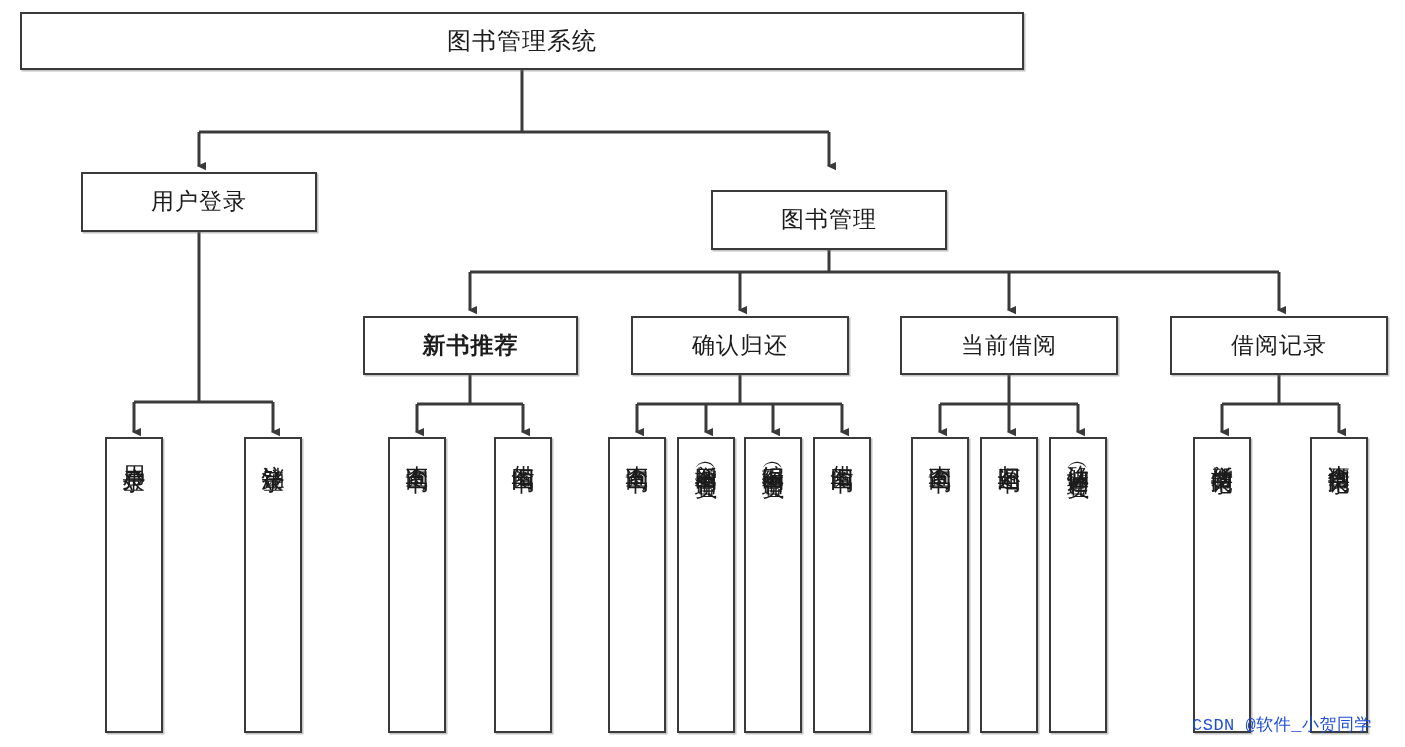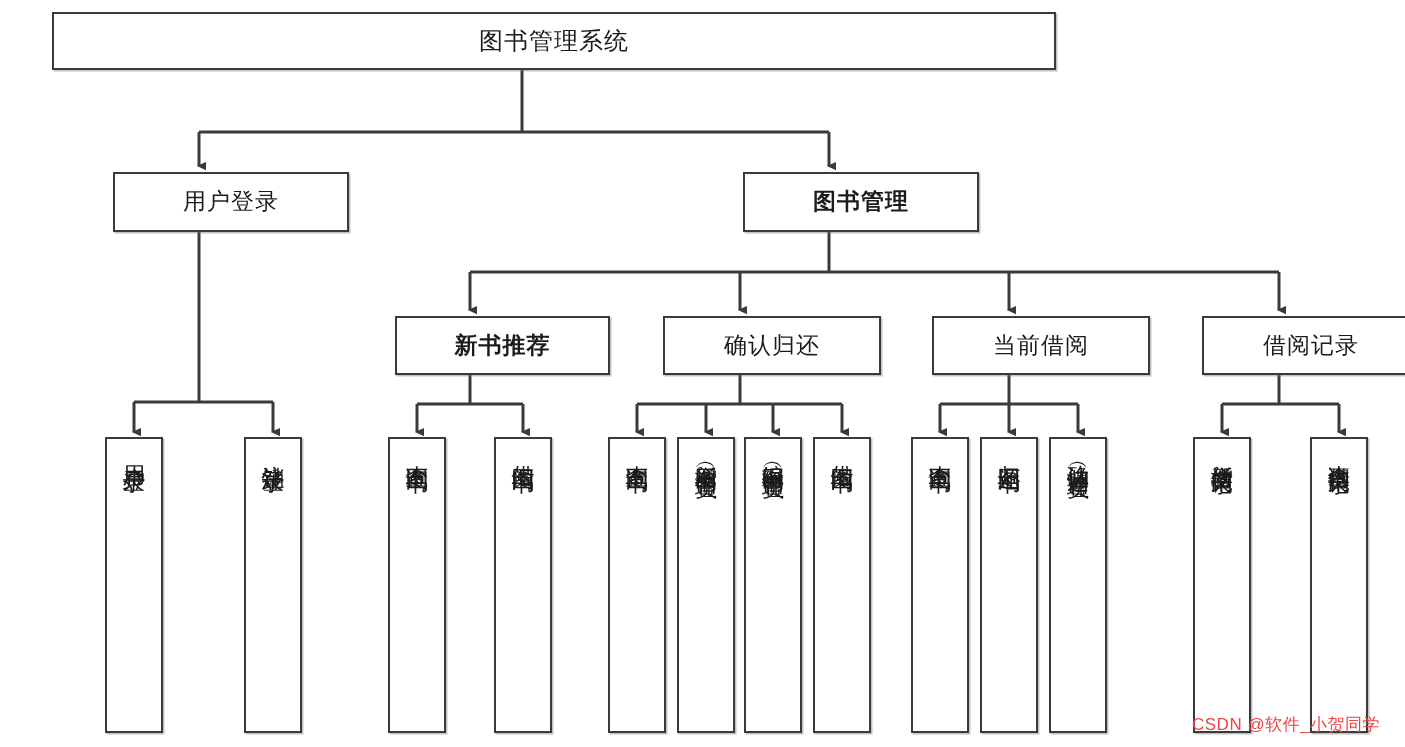--- a/index.html
+++ b/index.html
@@ -33,21 +33,20 @@
     display: flex;
     align-items: center;
     justify-content: center;
     color: #1b1b1b;
     box-shadow: 1.5px 1.5px 0 rgba(120,120,120,0.45);
   }
   .node.horiz {
     font-size: 23px;
     letter-spacing: 1px;
     line-height: 1.2;
-    margin-left: 32px;
   }
   .node.root {
     font-size: 24px;
   }
   .node.leaf {
     align-items: flex-start;
     justify-content: center;
     padding-top: 8px;
   }
   .vtext {
@@ -60,24 +59,24 @@
     color: #1b1b1b;
   }
   .leaf.tall .vtext {
     font-size: 22px;
   }
   #watermark {
     position: absolute;
     left: 1192px;
     top: 713px;
     font-size: 17px;
-    color: #ef4444;
+    color: #1d4ed8;
     letter-spacing: 0.5px;
     white-space: nowrap;
-    font-family: Liberation Sans, sans-serif;
+    font-family: Liberation Mono, monospace;
   }
 </style>
 </head>
 <body>
 
 <div id="canvas">
 
   <svg class="wires" viewBox="0 0 1405 747">
     <defs>
       <marker id="arrow" markerWidth="10" markerHeight="10" refX="4.6" refY="7.4" orient="auto" markerUnits="userSpaceOnUse">
@@ -131,21 +130,21 @@
     </g>
   </svg>
 
   <div class="node horiz root" style="left:20px; top:12px; width:1004px; height:58px;">
     <span>图书管理系统</span>
   </div>
 
   <div class="node horiz" style="left:81px; top:172px; width:236px; height:60px;">
     <span>用户登录</span>
   </div>
-  <div class="node horiz" style="left:711px; top:172px; width:236px; height:60px;font-weight:bold;">
+  <div class="node horiz" style="left:711px; top:190px; width:236px; height:60px;">
     <span>图书管理</span>
   </div>
 
   <div class="node horiz" style="left:363px; top:316px; width:215px; height:59px;font-weight:bold;">
     <span>新书推荐</span>
   </div>
   <div class="node horiz" style="left:631px; top:316px; width:218px; height:59px;">
     <span>确认归还</span>
   </div>
   <div class="node horiz" style="left:900px; top:316px; width:218px; height:59px;">

